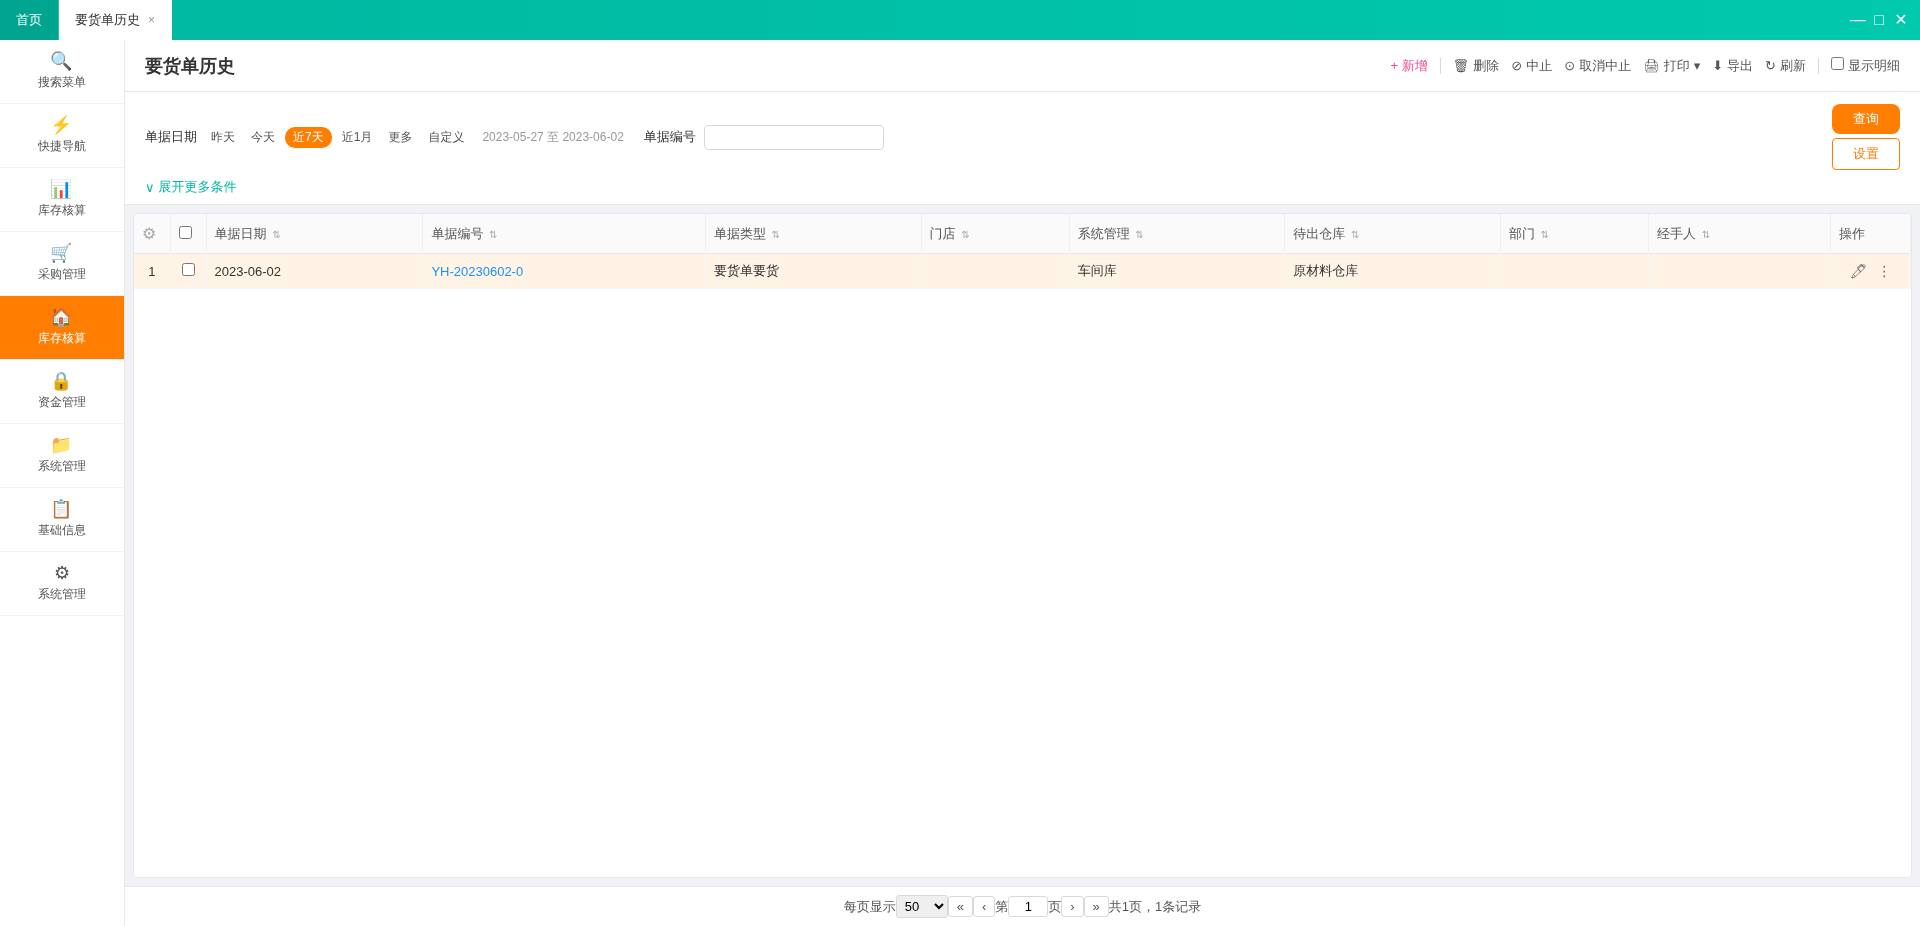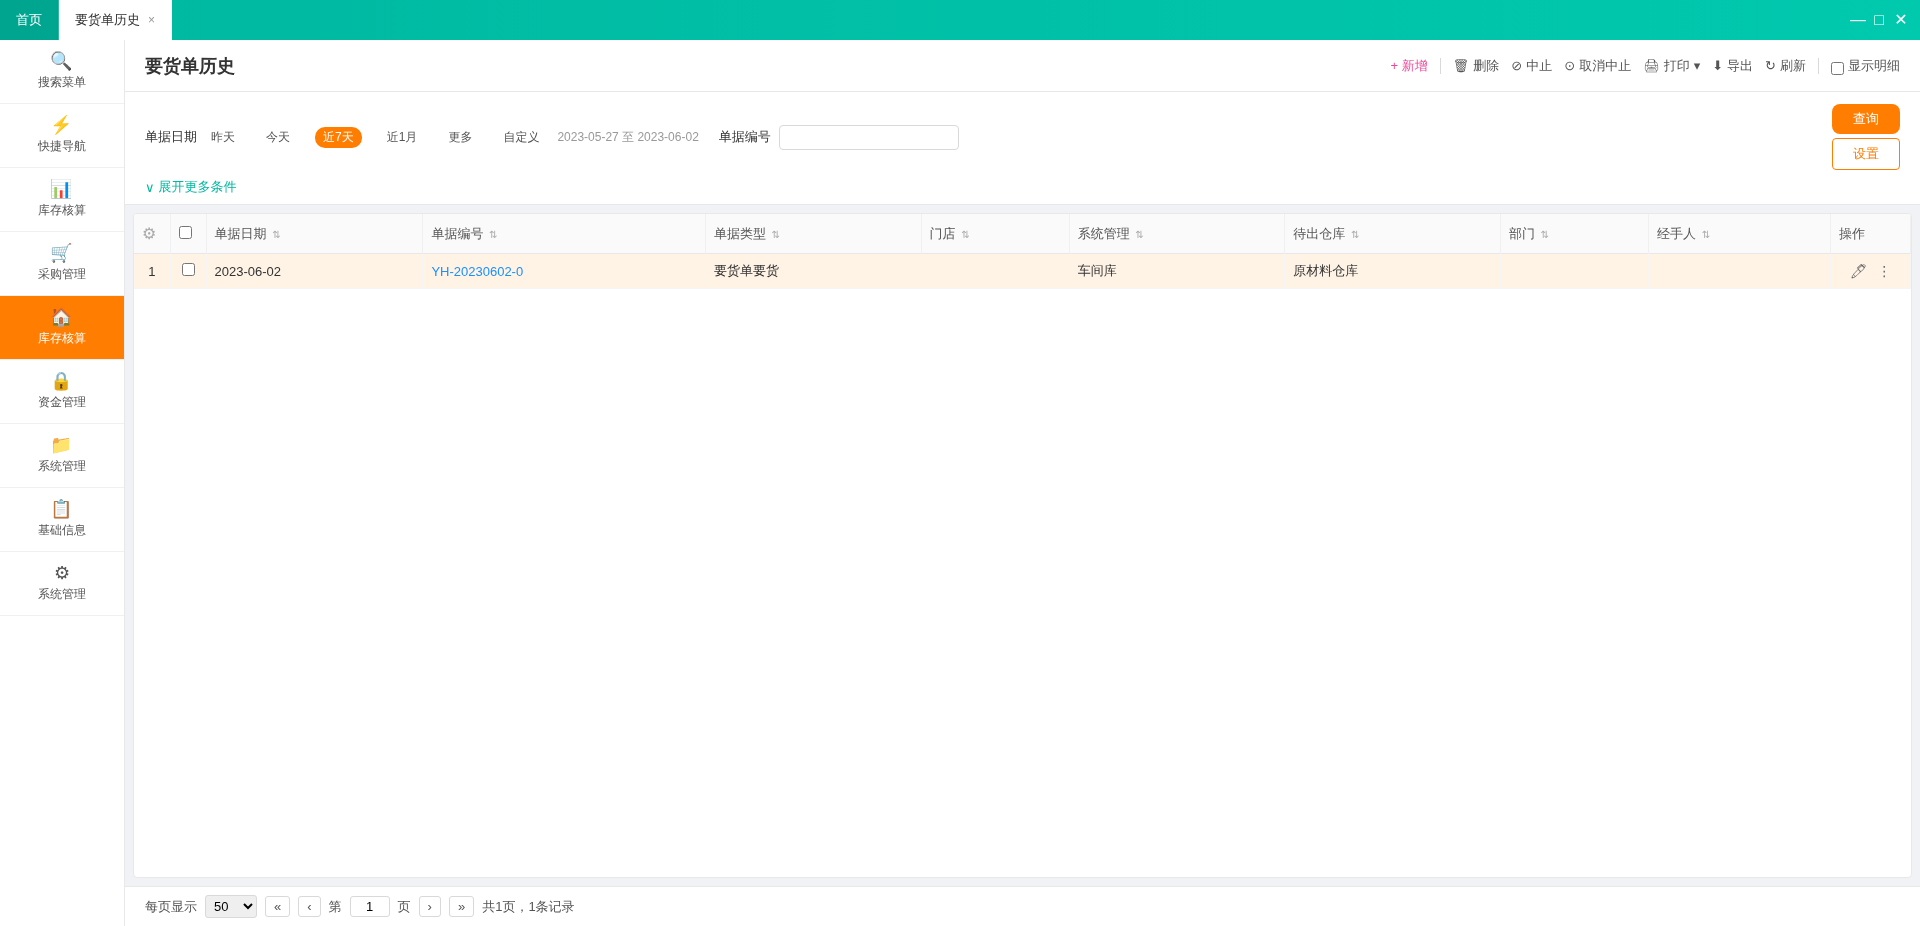--- a/index.html
+++ b/index.html
@@ -131,21 +131,21 @@
       align-items: center;
       gap: 4px;
       cursor: pointer;
       color: #555;
       font-size: 13px;
     }
     .action-btn.new { color: #ec4899; }
     .action-btn.del { color: #555; }
     .show-detail-check {
       display: flex;
-      align-items: flex-end;
+      align-items: flex-start;
       gap: 4px;
       font-size: 13px;
       color: #555;
     }
 
     
     .filter-area {
       background: white;
       padding: 12px 20px 8px;
       border-bottom: 1px solid #e8e8e8;
@@ -163,21 +163,21 @@
       gap: 8px;
     }
     .filter-label {
       color: #333;
       font-size: 13px;
       white-space: nowrap;
     }
     .date-shortcuts {
       display: flex;
       align-items: flex-start;
-      gap: 19px;
+      gap: 4px;
     }
     .date-shortcut {
       padding: 2px 6px;
       border-radius: 3px;
       cursor: pointer;
       font-size: 12px;
       color: #555;
     }
     .date-shortcut.active {
       background: #ff7d00;
@@ -324,22 +324,21 @@
       flex-shrink: 0;
     }
 
     
     .pagination-bar {
       background: white;
       border-top: 1px solid #e8e8e8;
       padding: 8px 20px;
       display: flex;
       align-items: center;
-      justify-content: flex-start;
-      gap: 8px;
+      justify-content: center;
       font-size: 13px;
       color: #555;
       flex-shrink: 0;
     }
     .pagination-bar select {
       border: 1px solid #d9d9d9;
       border-radius: 3px;
       padding: 2px 4px;
       font-size: 13px;
     }

